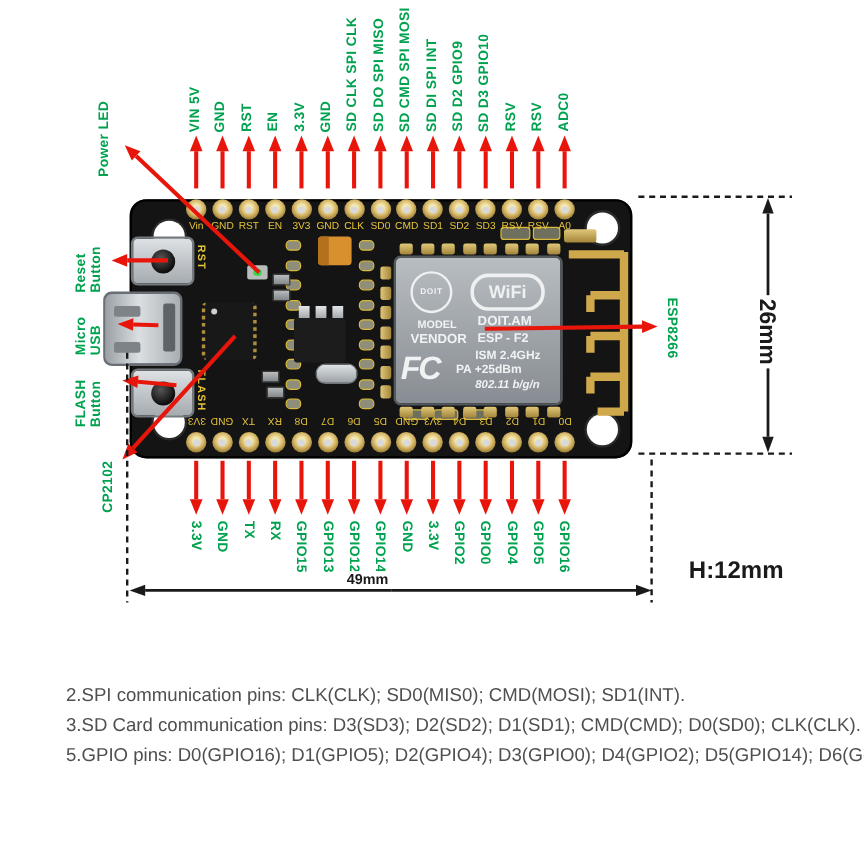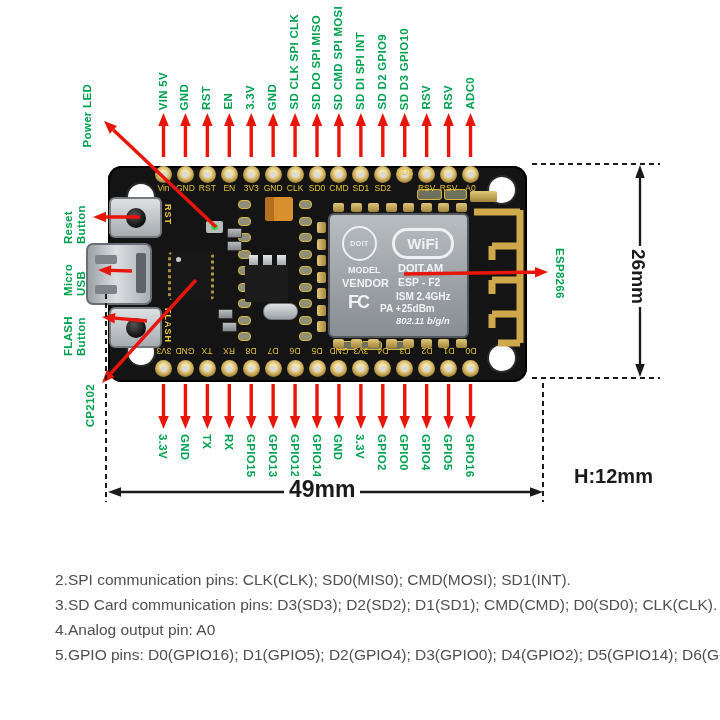--- a/index.html
+++ b/index.html
@@ -160,21 +160,21 @@
       <div class="padL" style="left: 317px; top: 304.5px;"></div>
       <div class="padL" style="left: 317px; top: 321px;"></div>
     </div>
   <div id="module">
     <div id="doitLogo">DOIT</div>
     <div id="wifiBadge">WiFi</div>
     <div class="mtxt" style="left:18px;top:50px;font-size:9px">MODEL</div>
     <div class="mtxt" style="left:68px;top:47px;font-size:11px">DOIT.AM</div>
     <div class="mtxt" style="left:12px;top:62px;font-size:11px">VENDOR</div>
     <div class="mtxt" style="left:68px;top:61px;font-size:10.5px">ESP - F2</div>
-    <div class="mtxt" style="left:18px;top:77px;font-size:18px;letter-spacing:-2px;">FC</div>
+    <div class="mtxt" style="left:4px;top:77px;font-size:27px;letter-spacing:-2px;font-style:italic">FC</div>
     <div class="mtxt" style="left:66px;top:76px;font-size:10px">ISM 2.4GHz</div>
     <div class="mtxt" style="left:50px;top:88px;font-size:10px">PA +25dBm</div>
     <div class="mtxt" style="left:66px;top:100px;font-size:9.5px;font-style:italic">802.11 b/g/n</div>
   </div>
 
   <svg style="left:468px;top:198px" width="60" height="152" viewBox="0 0 60 152">
     <path d="M6 14 H52 M52 12 V145 M52 48 H24 M24 48 V62 M52 82 H24 M24 82 V96 M52 116 H24 M24 116 V130 M52 145 H30" stroke="#cfa84b" stroke-width="7" fill="none"></path>
   </svg>
 
   <div id="gen">
@@ -239,21 +239,21 @@
       <div class="glabel vup" style="left: 353.87px; bottom: 610px;">SD DI SPI INT</div>
       <div class="glabel vdn" style="left: 353.87px; top: 434px;">3.3V</div>
       <div class="pin" style="left: 374.3px; top: 166px;"></div>
       <div class="pin" style="left: 374.3px; top: 360px;"></div>
       <div class="silk" style="left: 382.8px; top: 184px; text-align: center;">SD2</div>
       <div class="silk flip" style="left: 382.8px; top: 346px;">D4</div>
       <div class="glabel vup" style="left: 375.8px; bottom: 610px;">SD D2 GPIO9</div>
       <div class="glabel vdn" style="left: 375.8px; top: 434px;">GPIO2</div>
       <div class="pin" style="left: 396.23px; top: 166px;"></div>
       <div class="pin" style="left: 396.23px; top: 360px;"></div>
-      <div class="silk" style="left: 404.73px; top: 168px;">SD3</div>
+      <div class="silk" style="left: 404.73px; top: 184px;">SD3</div>
       <div class="silk flip" style="left: 404.73px; top: 346px;">D3</div>
       <div class="glabel vup" style="left: 397.73px; bottom: 610px;">SD D3 GPIO10</div>
       <div class="glabel vdn" style="left: 397.73px; top: 434px;">GPIO0</div>
       <div class="pin" style="left: 418.16px; top: 166px;"></div>
       <div class="pin" style="left: 418.16px; top: 360px;"></div>
       <div class="silk" style="left: 426.66px; top: 184px;">RSV</div>
       <div class="silk flip" style="left: 426.66px; top: 346px;">D2</div>
       <div class="glabel vup" style="left: 419.66px; bottom: 610px;">RSV</div>
       <div class="glabel vdn" style="left: 419.66px; top: 434px;">GPIO4</div>
       <div class="pin" style="left: 440.09px; top: 166px;"></div>
@@ -438,22 +438,21 @@
         <line x1="640" y1="270" x2="640" y2="364" stroke="#1a1a1a" stroke-width="2.3"></line>
         <polygon points="640,377 635.25,364 644.75,364" fill="#1a1a1a"></polygon>
       </g>
       <line x1="532" y1="164" x2="660" y2="164" stroke="#1a1a1a" stroke-width="2" stroke-dasharray="5 4"></line>
       <line x1="532" y1="378" x2="660" y2="378" stroke="#1a1a1a" stroke-width="2" stroke-dasharray="5 4"></line>
       <line x1="106" y1="294" x2="106" y2="502" stroke="#1a1a1a" stroke-width="2" stroke-dasharray="5 4"></line>
       <line x1="543" y1="383" x2="543" y2="502" stroke="#1a1a1a" stroke-width="2" stroke-dasharray="5 4"></line>
     </svg>
 
   <div class="dimlab vdn" style="left:626px;top:246px;font-size:19px;padding:3px 1px">26mm</div>
-  <div class="dimlab" style="left:284px;top:476px;font-size:23px;padding:0 5px">49mm</div>
+  <div class="dimlab" style="left:284px;top:476px;font-size:12px;padding:0 5px">49mm</div>
   <div class="dimlab" style="left:574px;top:465px;font-size:20px">H:12mm</div>
 
   <div id="secLines">
     <div class="secline">2.SPI communication pins: CLK(CLK); SD0(MIS0); CMD(MOSI); SD1(INT).</div>
     <div class="secline">3.SD Card communication pins: D3(SD3); D2(SD2); D1(SD1); CMD(CMD); D0(SD0); CLK(CLK).</div>
-    <div class="secline">4.Analog output pin: A0</div>
     <div class="secline">5.GPIO pins: D0(GPIO16); D1(GPIO5); D2(GPIO4); D3(GPIO0); D4(GPIO2); D5(GPIO14); D6(G-</div>
   </div>
 </div>
 
 </body></html>

